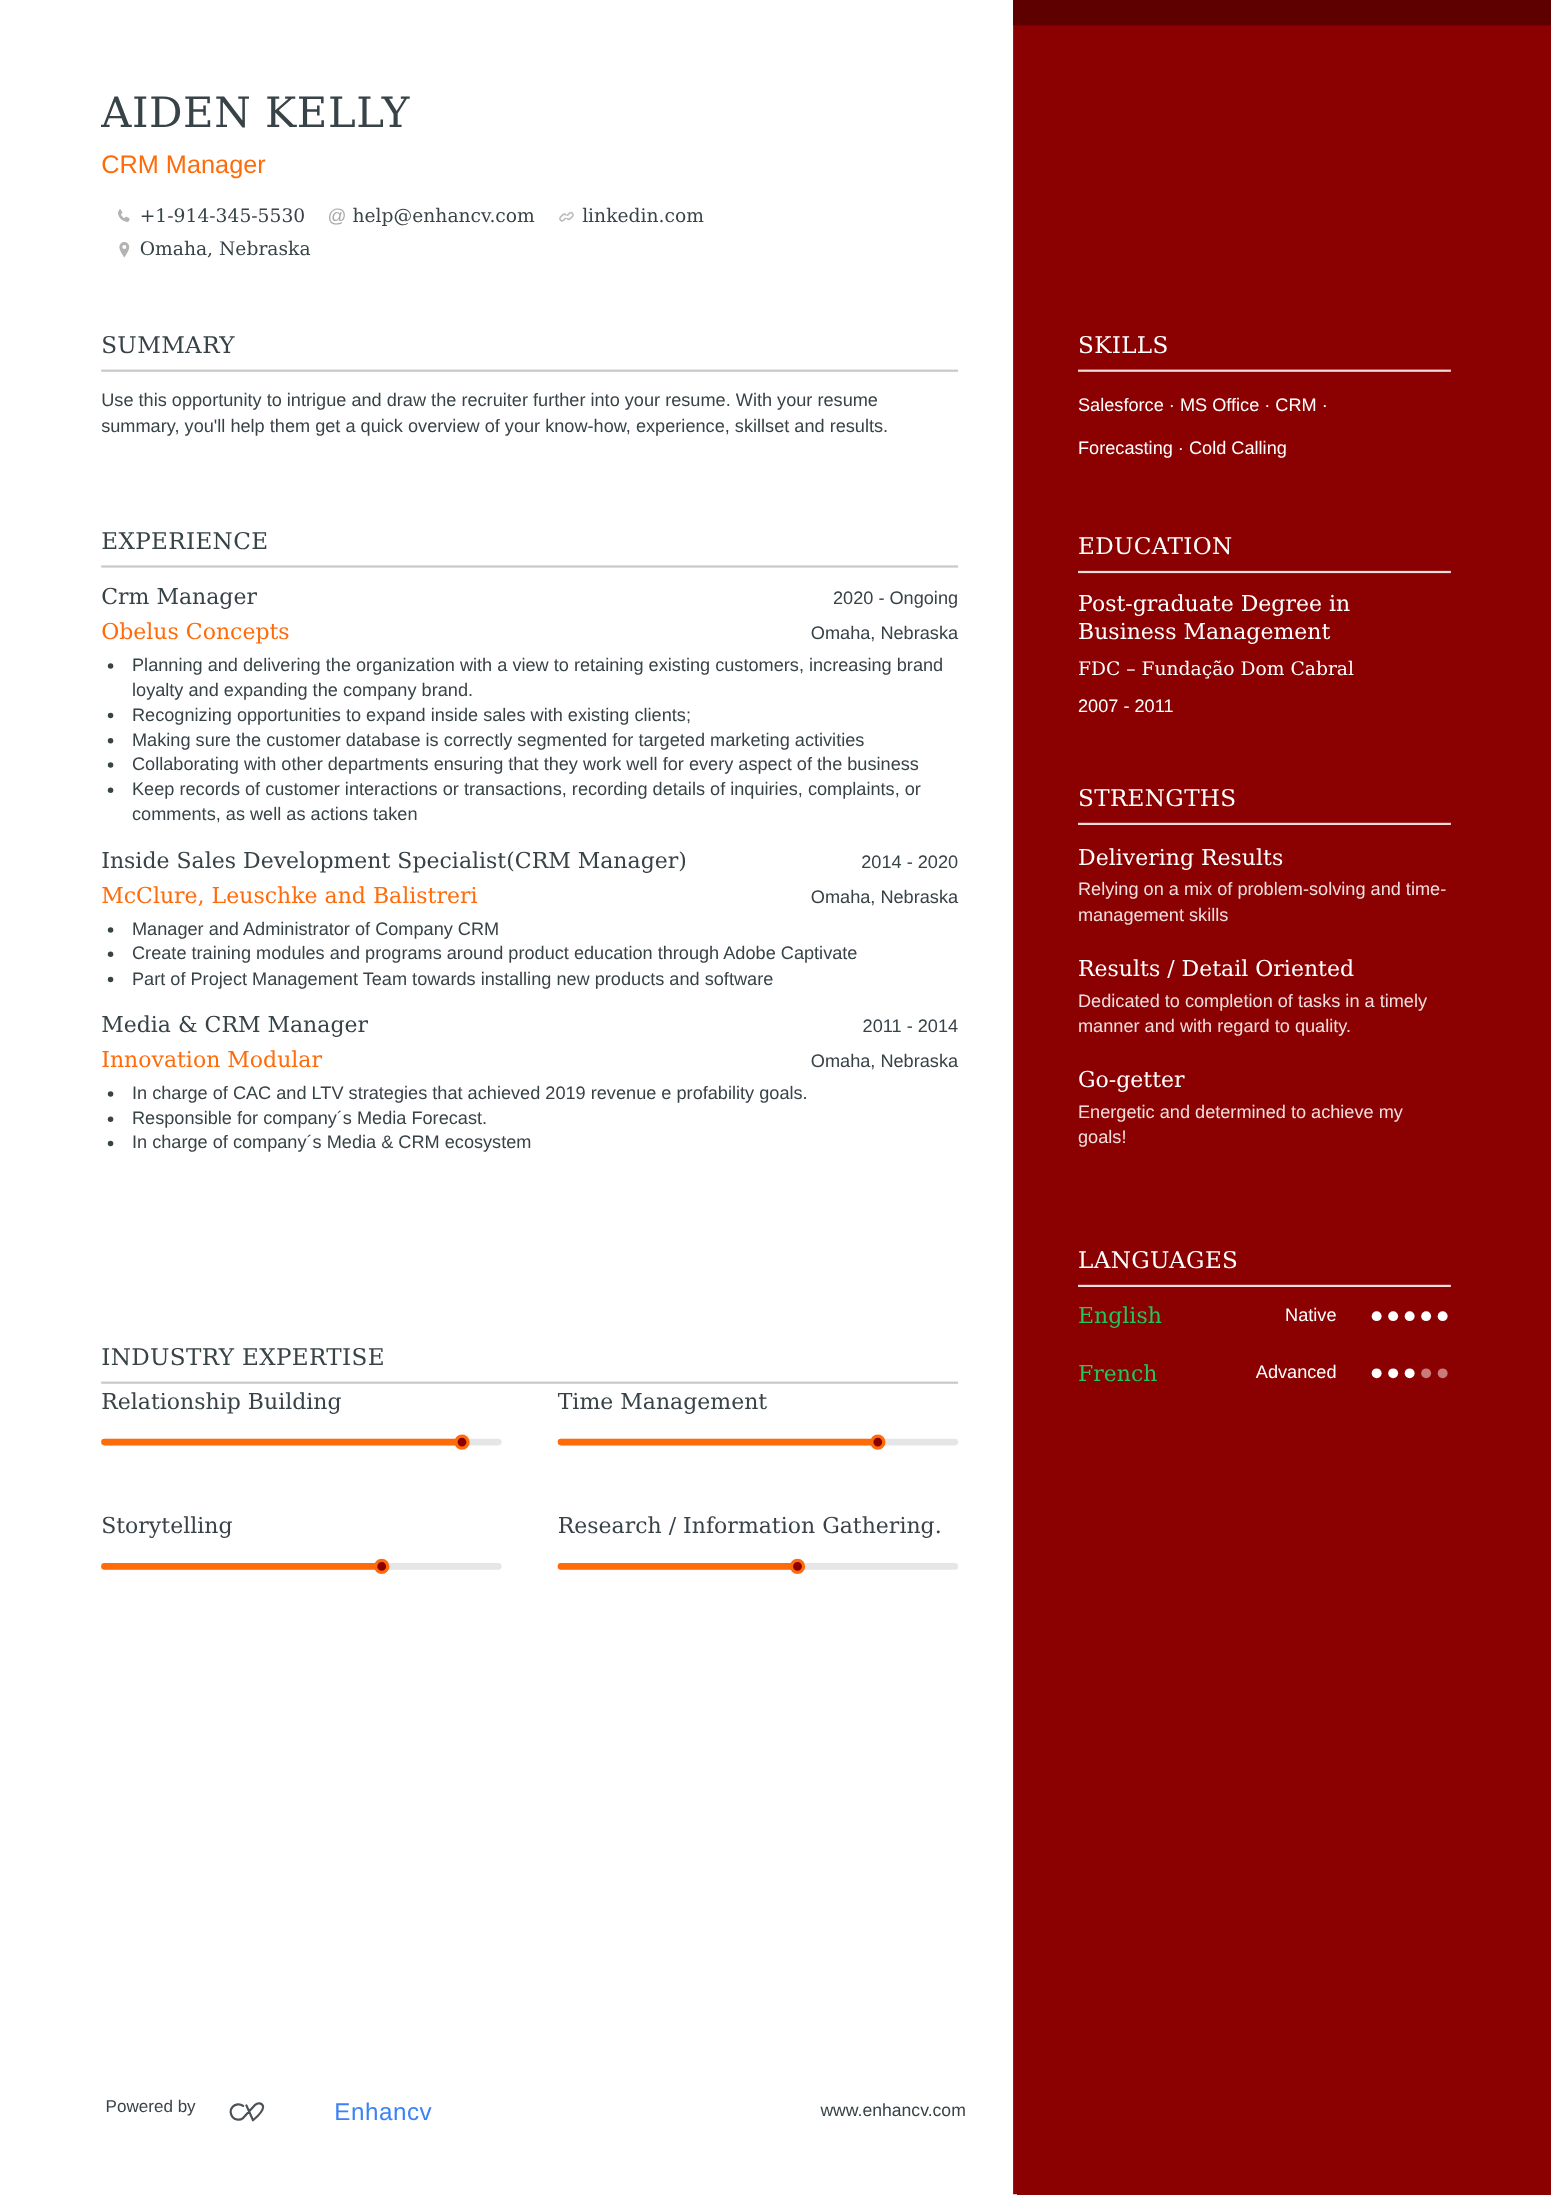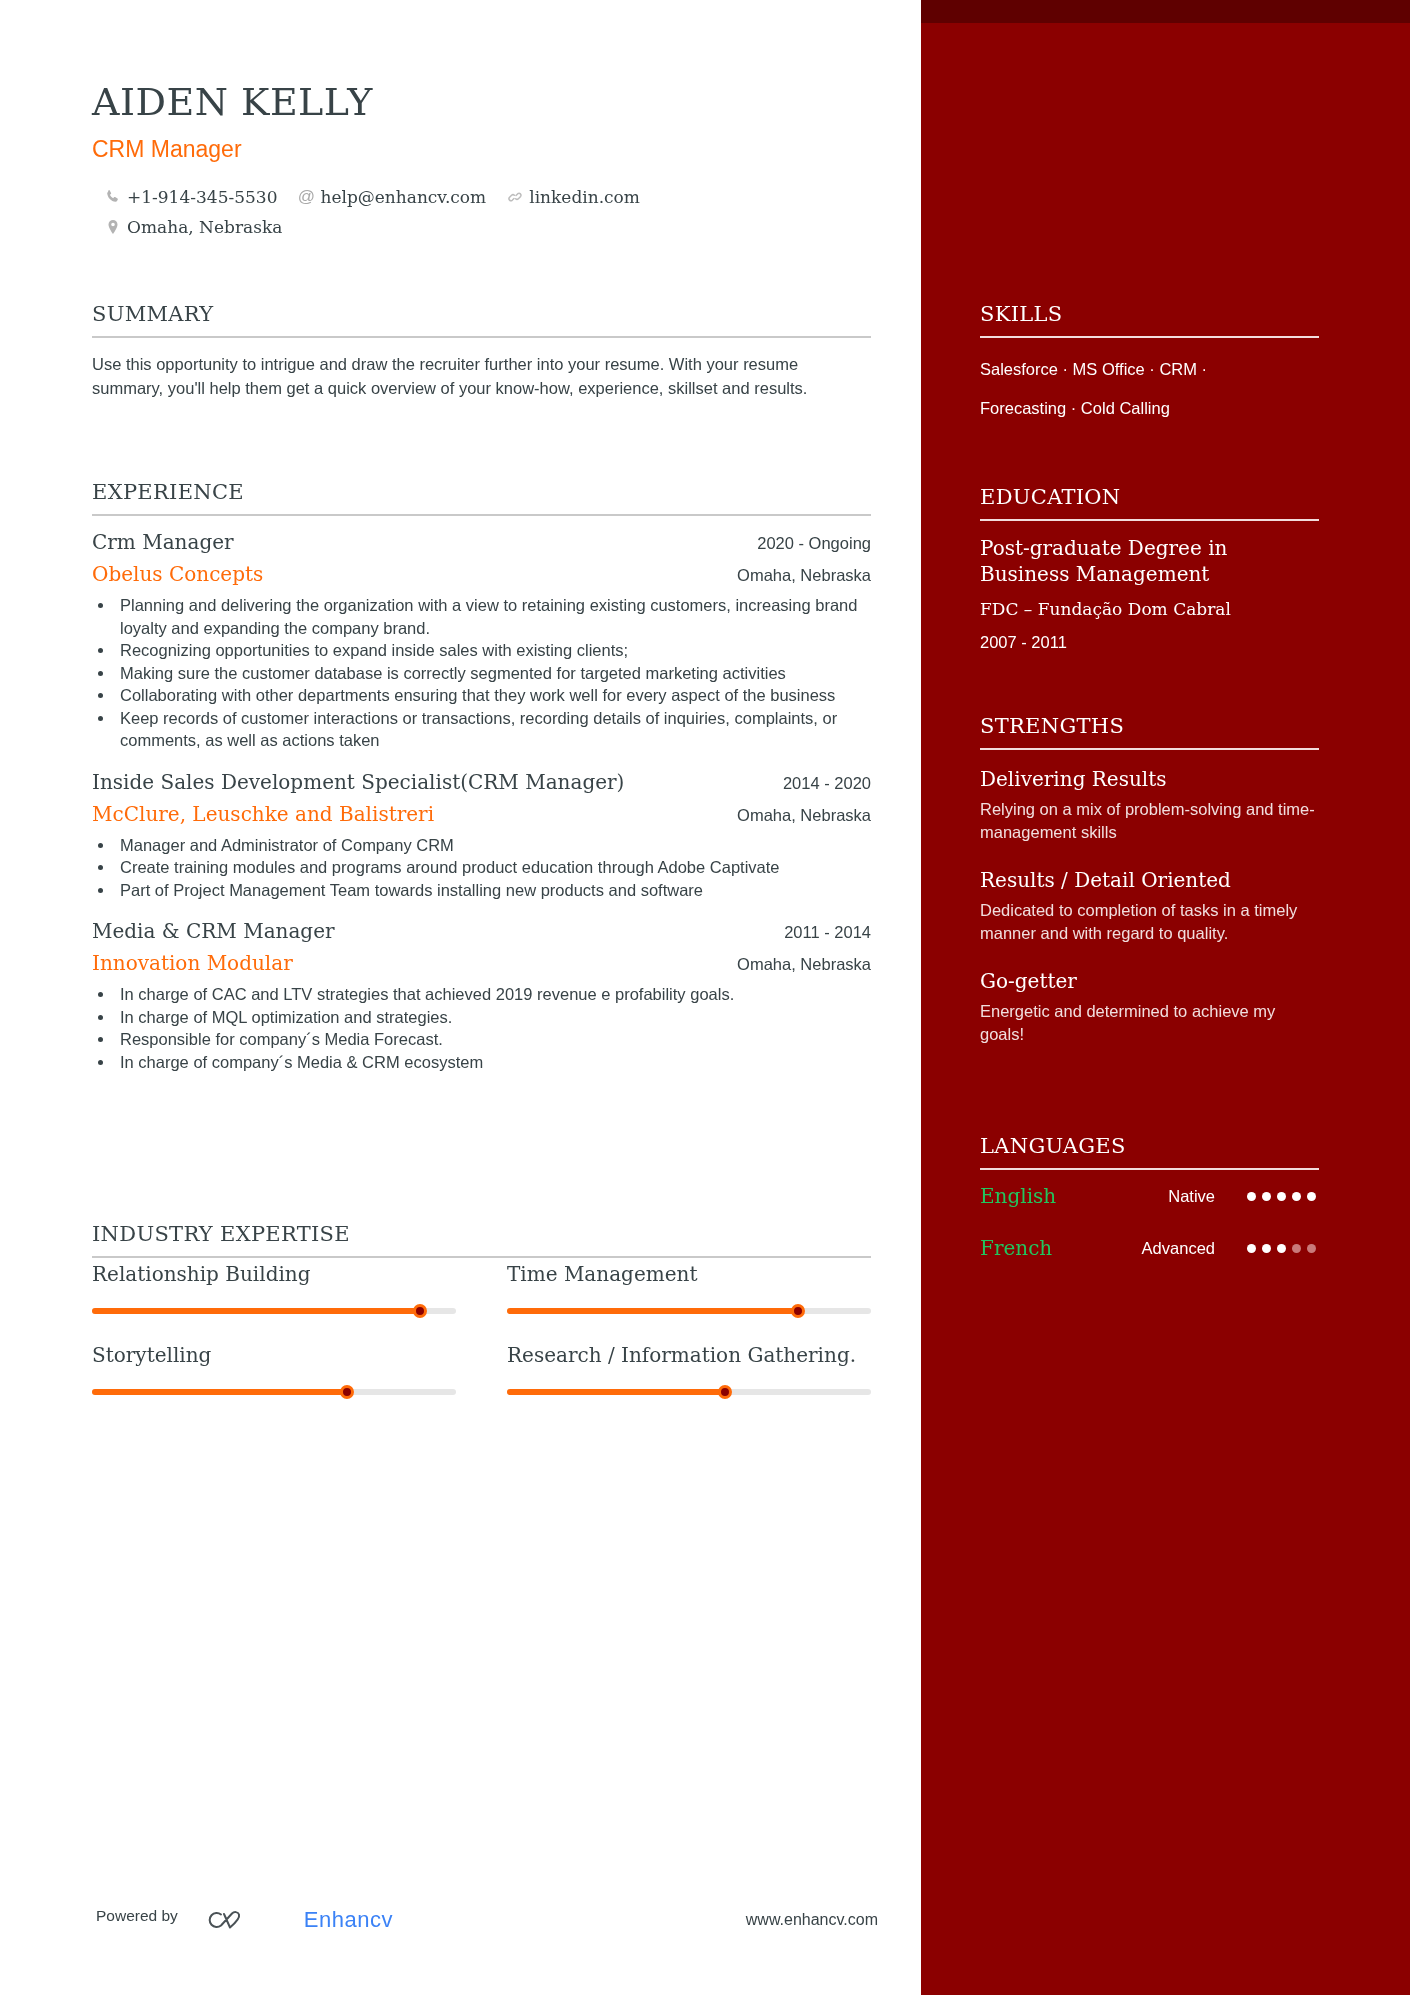--- a/index.html
+++ b/index.html
@@ -34,21 +34,21 @@
   .job-sub { display: flex; justify-content: space-between; align-items: baseline; height: 32px; }
   .job-company { font-family: "DejaVu Serif", serif; font-size: 20px; color: #ff6b09; }
   .job-loc { font-size: 16.5px; color: #384347; }
   .bullets { list-style: none; margin-top: 0; }
   .bullets li { position: relative; padding-left: 28px; font-size: 16.5px; line-height: 22.5px; color: #384347; }
   .bullets li::before { content: ""; position: absolute; left: 6px; top: 9px; width: 5px; height: 5px; border-radius: 50%; background: #384347; }
 
   .expertise { position: absolute; top: 1222px; left: 0; width: 779px; }
   .exp-grid { display: grid; grid-template-columns: 364px 364px; column-gap: 51px; margin-top: 0; }
   .exp-item { padding-top: 3px; }
-  .exp-item.row2 { padding-top: 28px; }
+  .exp-item.row2 { padding-top: 60px; }
   .exp-label { font-family: "DejaVu Serif", serif; font-size: 20px; line-height: 27px; color: #384347; min-height: 27px; }
   .slider { position: relative; height: 6px; background: #e6e6e6; border-radius: 3px; margin-top: 20px; }
   .slider-fill { position: absolute; left: 0; top: 0; height: 6px; background: #ff6b09; border-radius: 3px; }
   .slider-knob { position: absolute; top: -4px; width: 14px; height: 14px; margin-left: -7px; border-radius: 50%; background: #8b0000; border: 3px solid #ff6b09; }
 
   .footer { position: absolute; top: 1905px; left: 96px; width: 782px; height: 30px; display: flex; align-items: center; justify-content: space-between; }
   .powered { display: flex; align-items: flex-start; font-size: 15.5px; color: #384347; }
   .powered-label { margin-right: 26px; }
   .brand { display: flex; align-items: center; font-size: 22px; color: #3b82f6; letter-spacing: 0.5px; gap: 40px; }
   .brand svg { width: 48px; height: 24px; margin-right: 12px; }
@@ -178,21 +178,20 @@
       <div class="job-head">
         <span class="job-role">Media &amp; CRM Manager</span>
         <span class="job-date">2011 - 2014</span>
       </div>
       <div class="job-sub">
         <span class="job-company">Innovation Modular</span>
         <span class="job-loc">Omaha, Nebraska</span>
       </div>
       <ul class="bullets">
         <li>In charge of CAC and LTV strategies that achieved 2019 revenue e profability goals.</li>
-        <li>In charge of MQL optimization and strategies.</li>
         <li>Responsible for company´s Media Forecast.</li>
         <li>In charge of company´s Media &amp; CRM ecosystem</li>
       </ul>
     </div>
   </section>
 
   <section class="expertise">
     <div class="section-title">INDUSTRY EXPERTISE</div>
     <div class="section-rule"></div>
     <div class="exp-grid">

